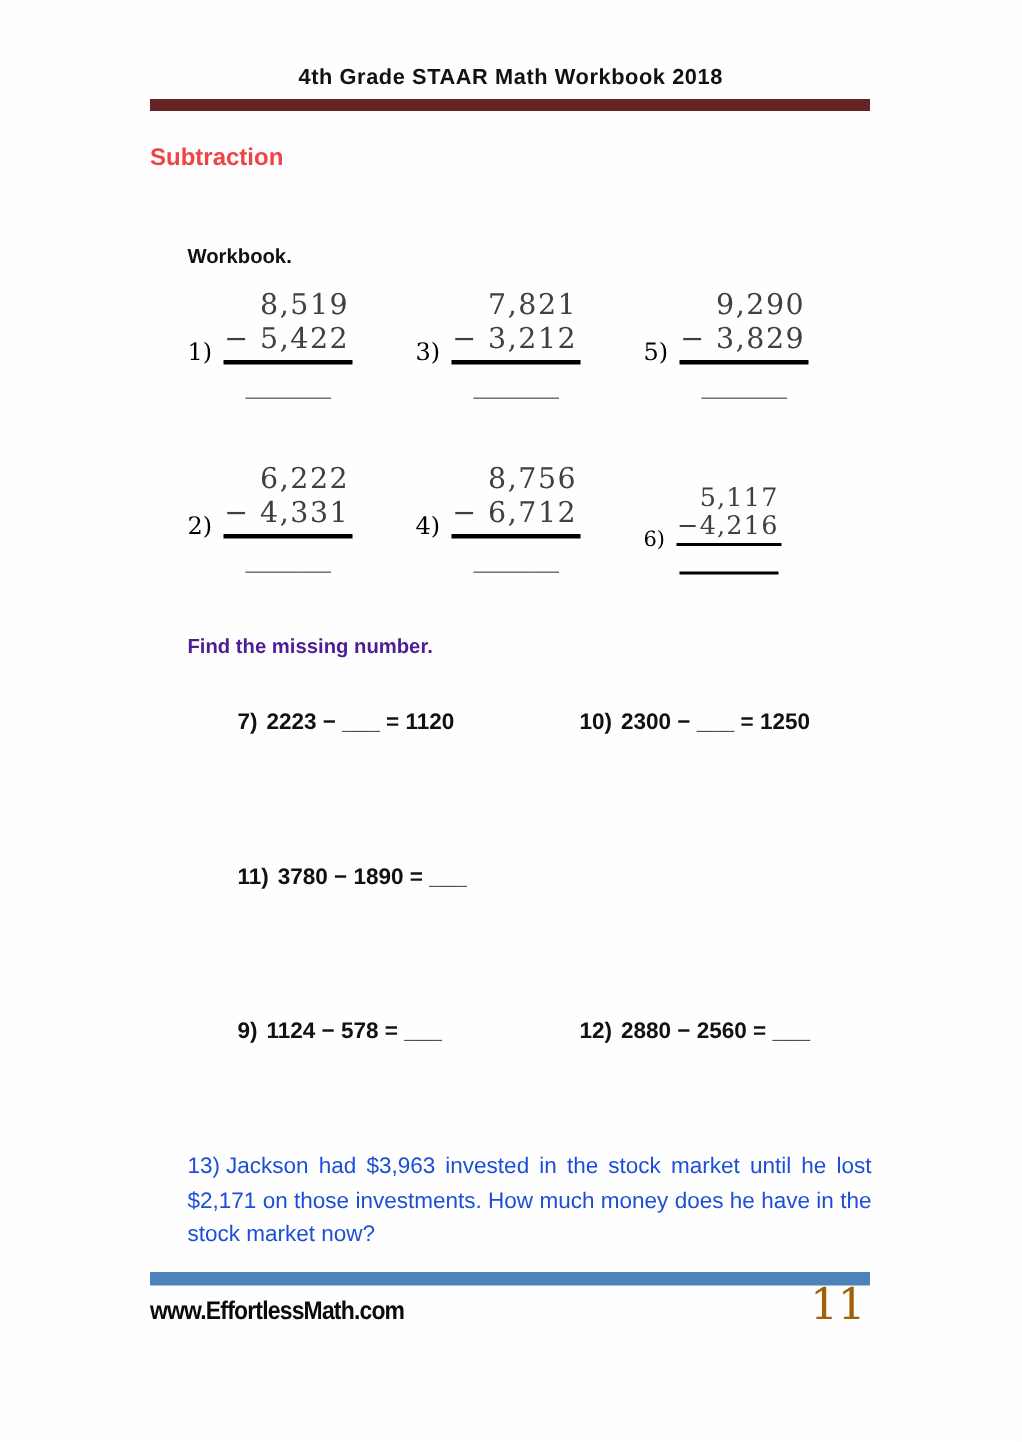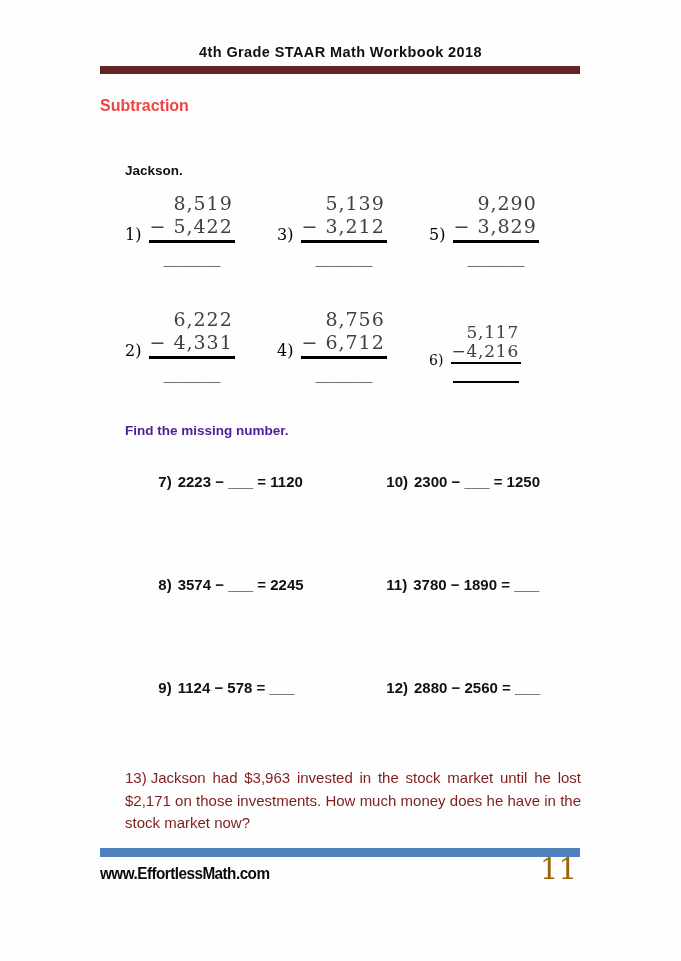--- a/index.html
+++ b/index.html
@@ -85,21 +85,21 @@
   .eq { width: 263px; font-weight: bold; font-size: 15px; color: #111; white-space: pre; }
   .eqnum { margin-right: 6px; }
 
   
   .word {
     margin: 54px 0 0 25px;
     width: 456px;
     text-align: justify;
     font-size: 15px;
     line-height: 22.5px;
-    color: #7f1d1d;
+    color: #1d4ed8;
   }
   .wpnum { margin-right: 4px; }
 
   
   .footer-rule {
     position: absolute;
     top: 848px; left: 100px;
     width: 480px; height: 9px;
     background: #4f81bd;
   }
@@ -126,36 +126,36 @@
 
 <div class="page">
 
   <div class="header-title">4th Grade STAAR Math Workbook 2018</div>
   <div class="header-rule"></div>
 
   <div class="content">
 
     <h1 class="section-title">Subtraction</h1>
 
-    <div class="instr">Jackson.</div>
+    <div class="instr">Workbook.</div>
 
     <div class="prow">
       <div class="vprob">
         <span class="vnum">1)</span>
         <span class="vbody">
           <span class="minuend">8,519</span>
           <span class="subtrahend">− 5,422</span>
           <span class="vbar"></span>
           <span class="vblank">______</span>
         </span>
       </div>
       <div class="vprob">
         <span class="vnum">3)</span>
         <span class="vbody">
-          <span class="minuend">5,139</span>
+          <span class="minuend">7,821</span>
           <span class="subtrahend">− 3,212</span>
           <span class="vbar"></span>
           <span class="vblank">______</span>
         </span>
       </div>
       <div class="vprob">
         <span class="vnum">5)</span>
         <span class="vbody">
           <span class="minuend">9,290</span>
           <span class="subtrahend">− 3,829</span>
@@ -200,23 +200,20 @@
     <div class="eqrow first">
       <div class="eq">
         <span class="eqnum">7)</span><span>2223 − ___ = 1120</span>
       </div>
       <div class="eq">
         <span class="eqnum">10)</span><span>2300 − ___ = 1250</span>
       </div>
     </div>
 
     <div class="eqrow">
-      <div class="eq">
-        <span class="eqnum">8)</span><span>3574 − ___ = 2245</span>
-      </div>
       <div class="eq">
         <span class="eqnum">11)</span><span>3780 − 1890 = ___</span>
       </div>
     </div>
 
     <div class="eqrow">
       <div class="eq">
         <span class="eqnum">9)</span><span>1124 − 578 = ___</span>
       </div>
       <div class="eq">

